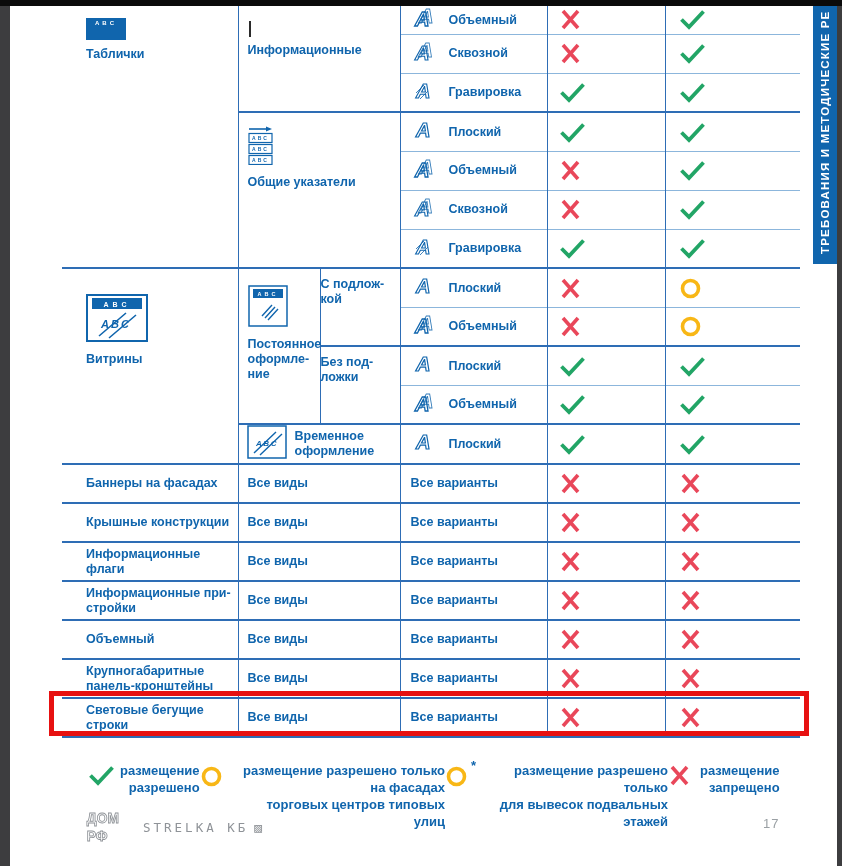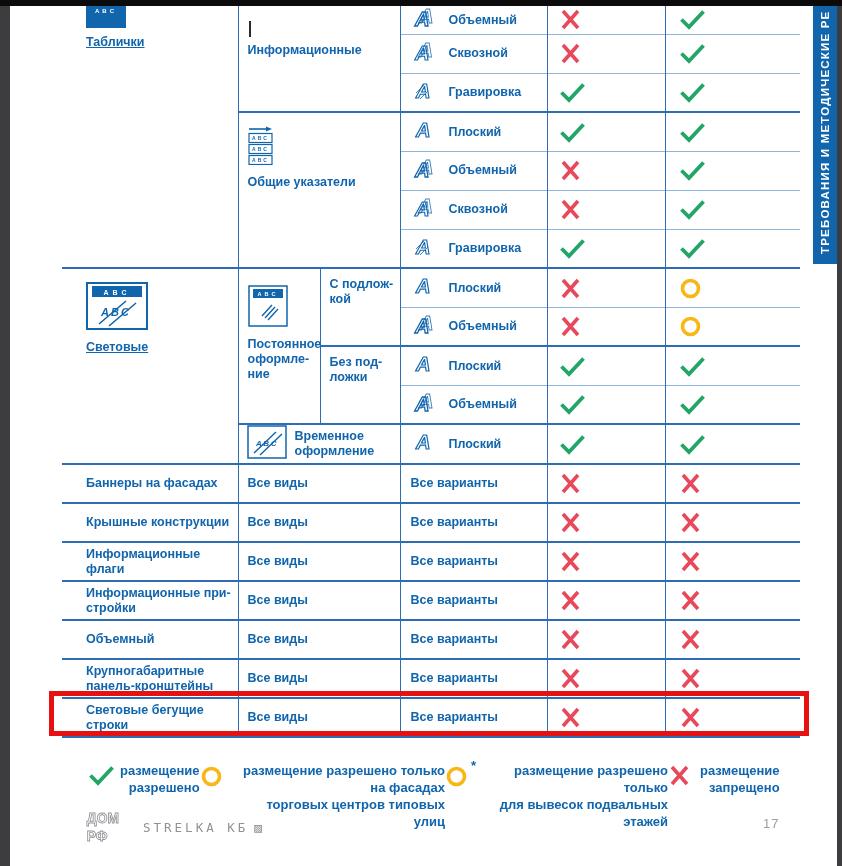--- a/index.html
+++ b/index.html
@@ -20,25 +20,25 @@
   td{box-sizing:border-box;padding:0;vertical-align:middle;
      font-weight:bold;font-size:12.5px;line-height:1.18;color:#1065ad;}
   tr{height:39px;}
   tr.r1{height:28px;}
   .pl{white-space:pre-line;}
   .bl{border-left:1px solid #2e6db5;}
   .lt{border-top:1px solid #8cb6dc;}
   .mt{border-top:2px solid #2e6db5;}
   .sb{border-bottom:2px solid #2e6db5;}
 
-  .cat{vertical-align:top;padding-left:24px;padding-top:0;text-decoration:underline;}
+  .cat{vertical-align:top;padding-left:24px;padding-top:12px;}
   .scat{vertical-align:middle;padding-left:24px;}
   .grp{vertical-align:top;padding:16px 6px 0 9px;}
   .grp.icon-top{padding-top:12px;margin-top:42px;}
-  .sub2{vertical-align:top;padding:8px 4px 0 9px;}
+  .sub2{vertical-align:top;padding:8px 4px 0 0;}
   .typec{padding-left:10px;}
   .trow{display:flex;align-items:center;gap:12px;}
   .mk1{padding-left:11px;}
   .mk2{padding-left:13px;}
   .mkflex{display:flex;align-items:center;}
   .hrow{display:flex;align-items:center;gap:8px;padding-left:8px;}
 
   .icon-slot{display:block;margin-bottom:6px;}
   .plate{width:40px;height:22px;background:#1065ad;display:flex;justify-content:center;
          padding-top:2px;box-sizing:border-box;margin-bottom:7px;}
@@ -286,21 +286,21 @@
 
         <tr>
           <td class="cat mt" rowspan="5">
             <span class="icon-slot" style="margin-top:13px"><svg width="62" height="48" viewBox="0 0 62 48">
     <rect x="1" y="1" width="60" height="46" fill="#fff" stroke="#1065ad" stroke-width="2"></rect>
     <rect x="6" y="4" width="50" height="11" fill="#1065ad"></rect>
     <text x="31" y="12.5" text-anchor="middle" fill="#fff" font-size="7" font-weight="bold" letter-spacing="4">ABC</text>
     <text x="30" y="34" text-anchor="middle" fill="#1065ad" font-size="11" font-weight="bold" font-style="italic" letter-spacing="2">ABC</text>
     <path d="M13 42 L40 19 M23 44 L50 21" stroke="#1065ad" stroke-width="1.6" fill="none"></path>
                   </svg></span>
-            <div>Световые</div>
+            <div>Витрины</div>
           </td>
           <td class="grp bl mt" rowspan="4">
             <span class="icon-slot"><svg width="40" height="42" viewBox="0 0 40 42">
     <rect x="1" y="1" width="38" height="40" fill="#fff" stroke="#1065ad" stroke-width="1.5"></rect>
     <rect x="5" y="4" width="30" height="9" fill="#1065ad"></rect>
     <text x="20" y="11" text-anchor="middle" fill="#fff" font-size="5.5" font-weight="bold" letter-spacing="3">ABC</text>
     <path d="M14 31 L24 20 M17 33 L27 22 M20 35 L30 24" stroke="#1065ad" stroke-width="1.4" fill="none"></path>
                   </svg></span>
             <div class="pl">Постоянное
 оформле-

